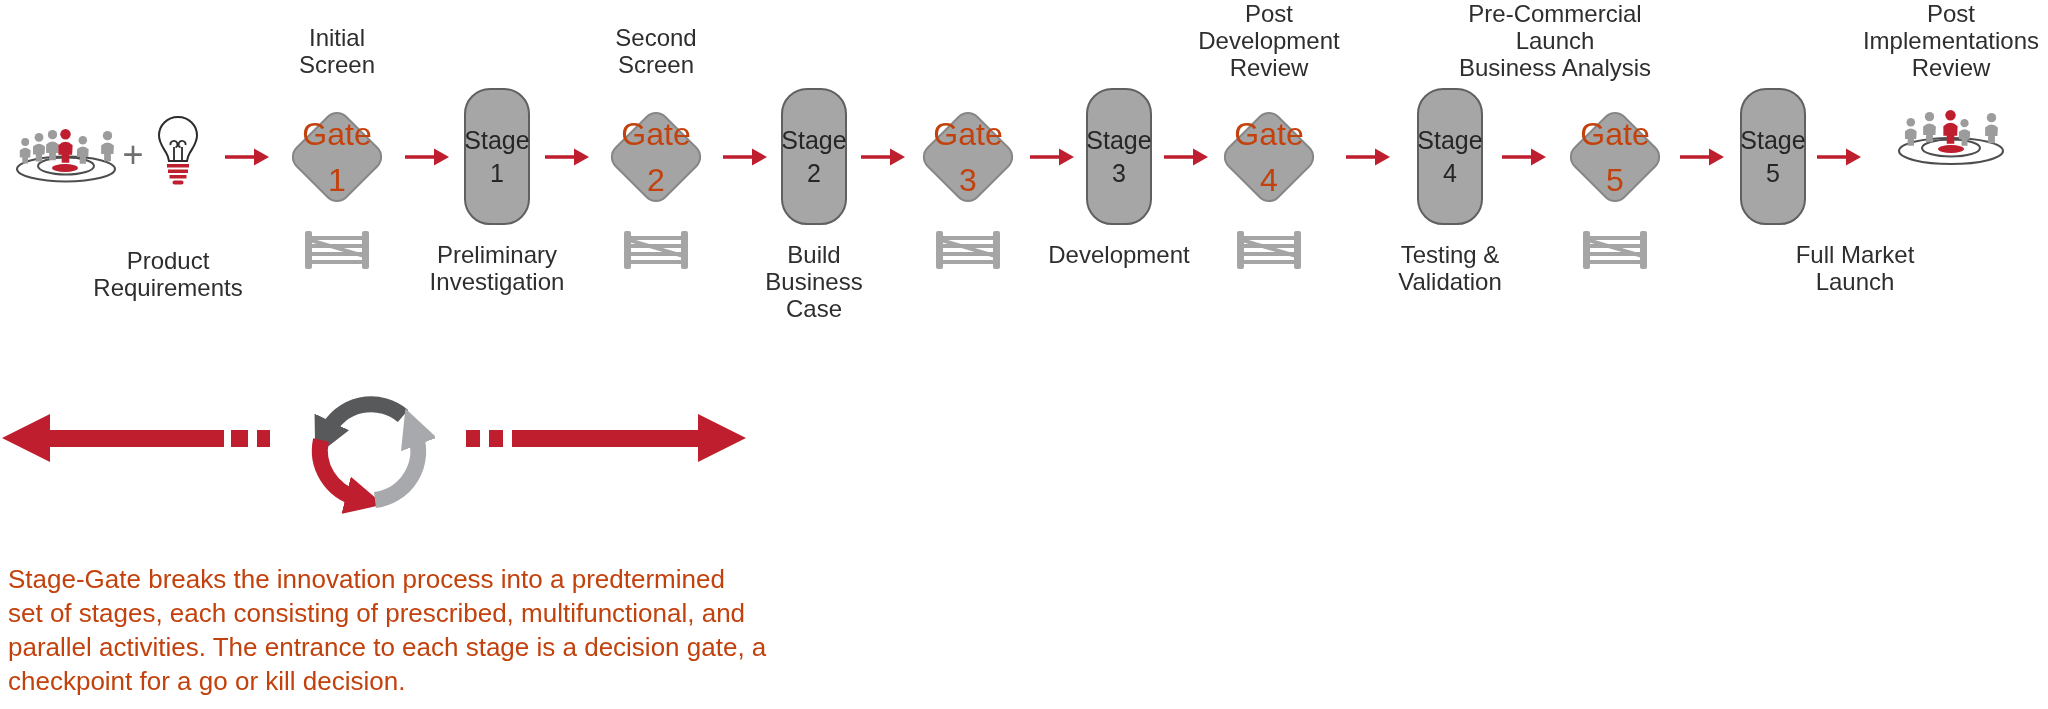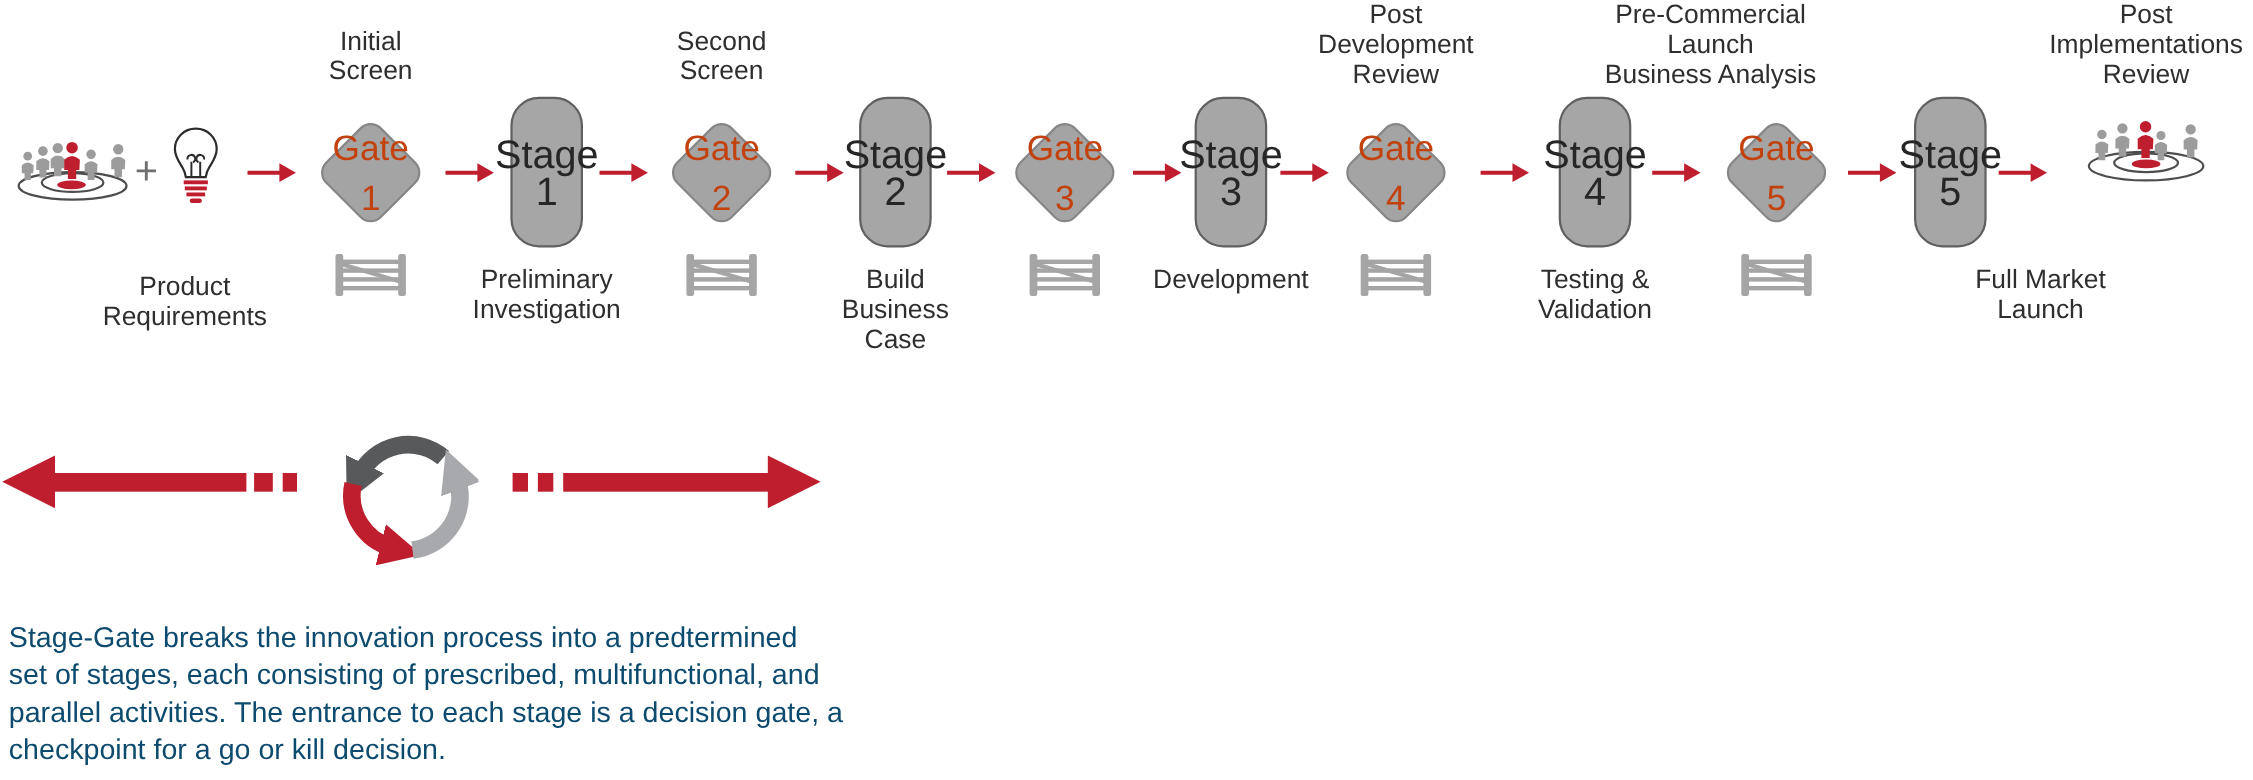--- a/index.html
+++ b/index.html
@@ -19,35 +19,35 @@
     background:#a4a4a4;border:2px solid #868686;border-radius:14px;transform:rotate(45deg);
   }
   .gate .gate-text{
     position:absolute;inset:0;display:flex;align-items:center;justify-content:center;
     text-align:center;color:#c2410c;font-size:32px;line-height:46px;
   }
   .stage{
     position:absolute;top:88px;width:62px;height:133px;
     background:#a6a6a6;border:2px solid #606060;border-radius:26px;
     display:flex;align-items:center;justify-content:center;text-align:center;
-    color:#262626;font-size:36px;line-height:33px;
+    color:#262626;font-size:25px;line-height:33px;
   }
   .flow-arrow{position:absolute;top:146px;width:46px;height:22px;}
   .fence{position:absolute;top:229px;width:66px;height:42px;}
   .blabel{position:absolute;top:241px;}
   
   .it-body{position:absolute;top:430px;height:17px;background:#be1e2d;}
   .it-head-l{position:absolute;left:2px;top:414px;width:0;height:0;
     border-top:24px solid transparent;border-bottom:24px solid transparent;border-right:48px solid #be1e2d;}
   .it-head-r{position:absolute;left:698px;top:414px;width:0;height:0;
     border-top:24px solid transparent;border-bottom:24px solid transparent;border-left:48px solid #be1e2d;}
   .it-label{position:absolute;left:766px;top:421px;font-size:26px;color:#2b2b2b;}
   .desc{
     position:absolute;left:8px;top:562px;width:800px;
-    font-size:26px;line-height:34px;color:#0c4a6e;
+    font-size:26px;line-height:34px;color:#c2410c;
   }
   .plus{position:absolute;left:119px;top:134px;width:28px;text-align:center;
     font-size:36px;color:#6f6f6f;}
 </style>
 </head>
 <body>
 
 <div class="canvas">
 
   <svg width="0" height="0" style="position:absolute">

